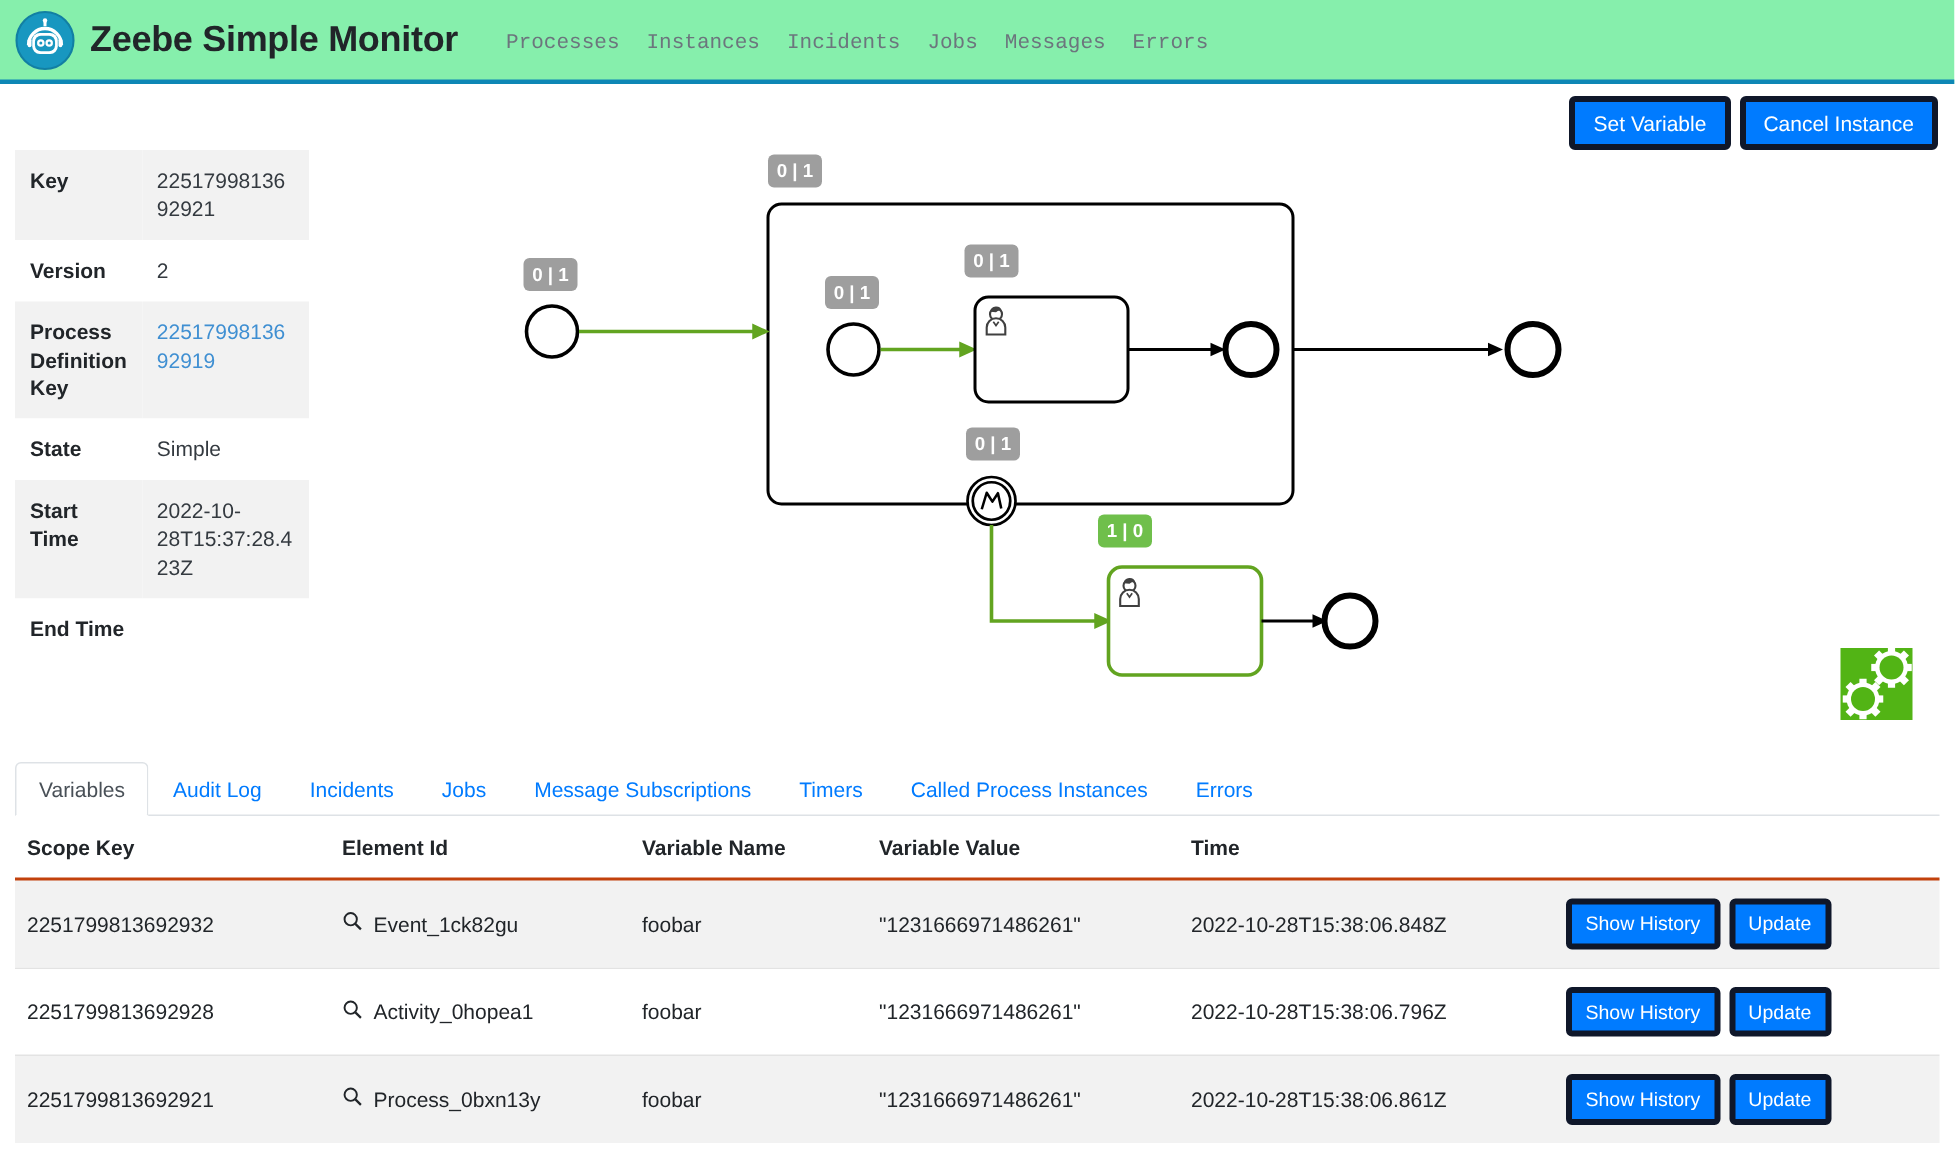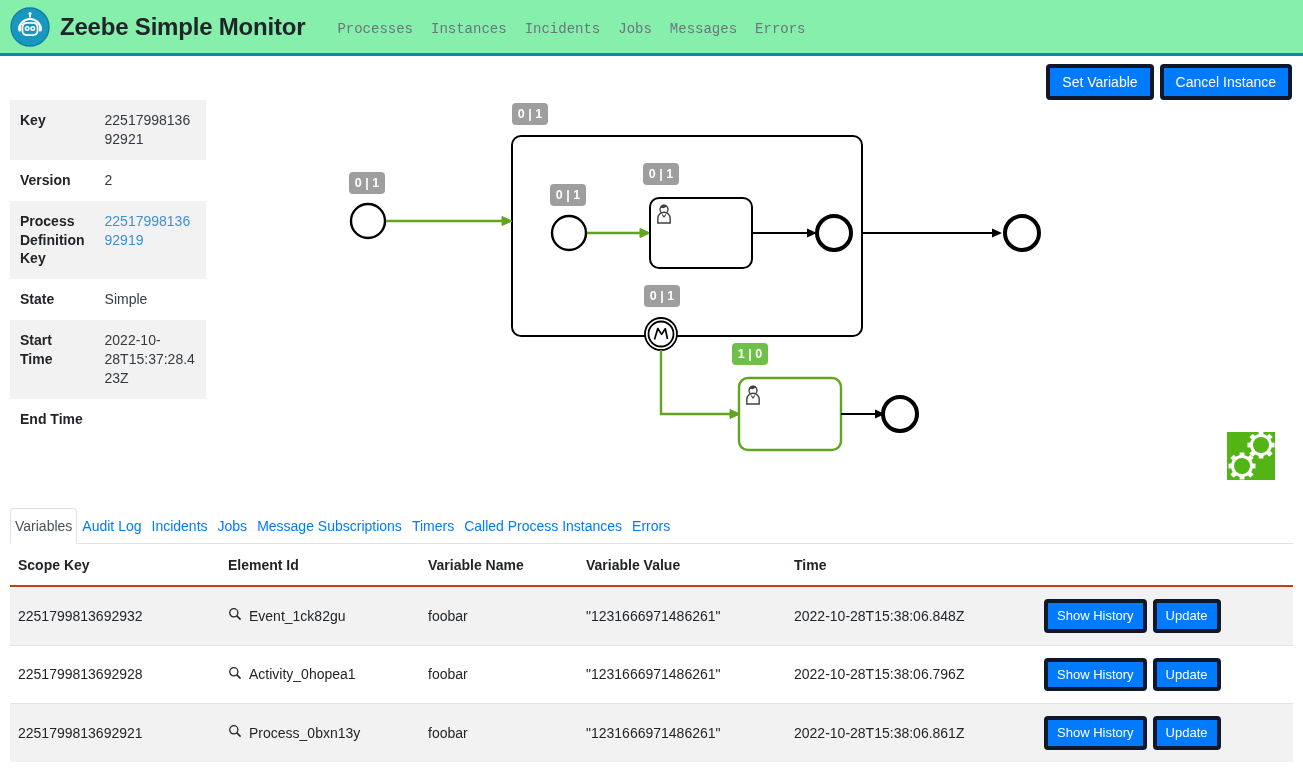--- a/index.html
+++ b/index.html
@@ -113,21 +113,21 @@
 
   
   .tabs-wrap { padding: 0 10px; margin-top: 4px; }
   .tabs {
     display: flex;
     align-items: flex-end;
     border-bottom: 1px solid #dee2e6;
     gap: 0;
   }
   .tab {
-    padding: 9px 4px;
+    padding: 9px 15px;
     font-size: 14px;
     color: #007bff;
     cursor: pointer;
     border: 1px solid transparent;
     border-radius: 4px 4px 0 0;
     margin-bottom: -1px;
     white-space: nowrap;
     background: transparent;
   }
   .tab.active {

